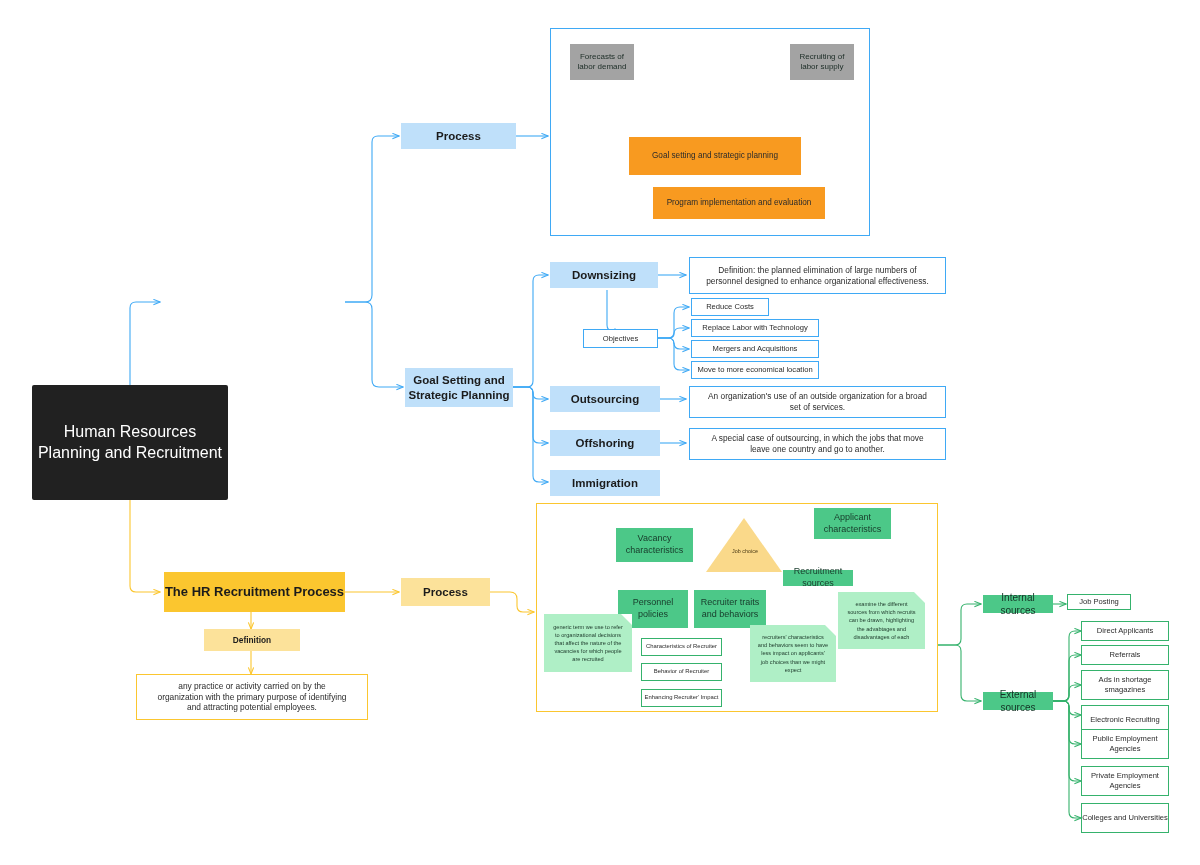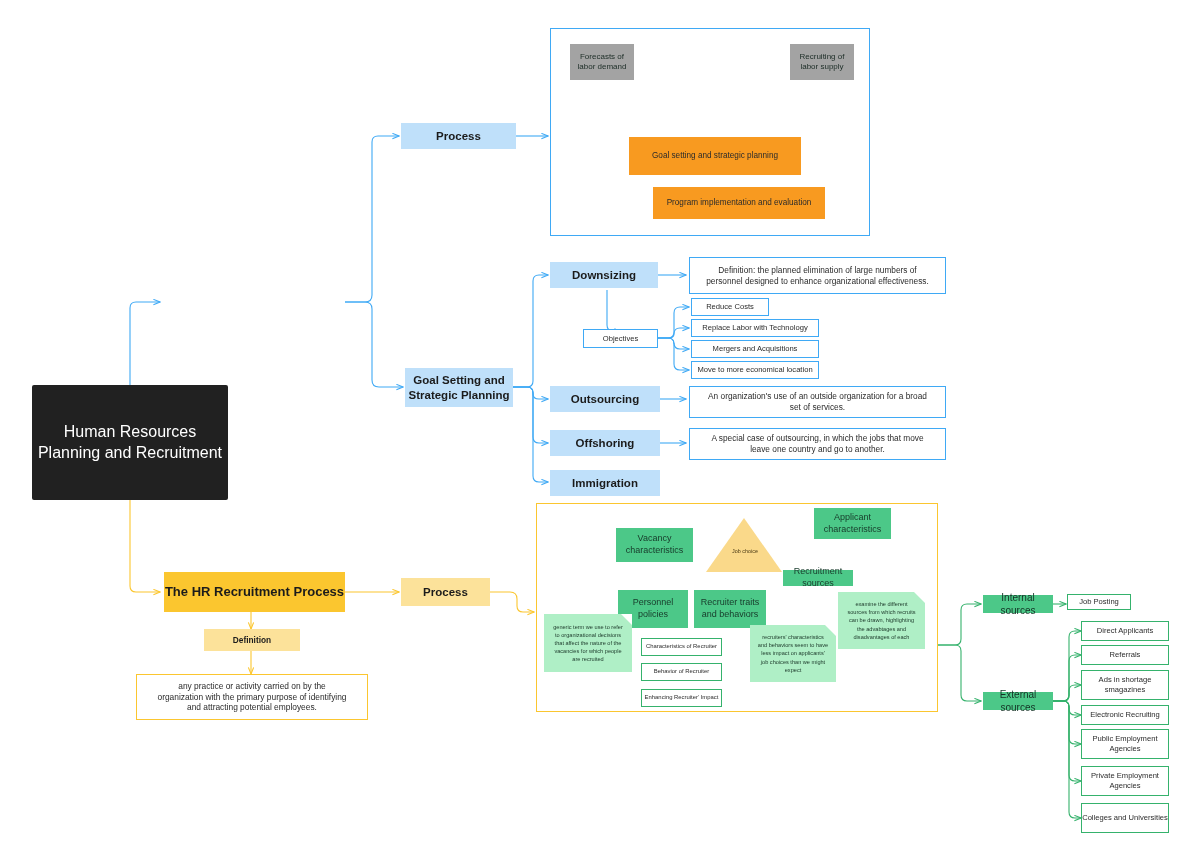--- a/index.html
+++ b/index.html
@@ -287,21 +287,21 @@
 
   <div class="node g-out-sm" style="left:1081px;top:621px;width:88px;height:20px;">
     <span>Direct Applicants</span>
   </div>
   <div class="node g-out-sm" style="left:1081px;top:645px;width:88px;height:20px;">
     <span>Referrals</span>
   </div>
   <div class="node g-out-sm" style="left:1081px;top:670px;width:88px;height:30px;">
     <span>Ads in shortage smagazines</span>
   </div>
-  <div class="node g-out-sm" style="left:1081px;top:705px;width:88px;height:20px;">
+  <div class="node g-out-sm" style="left:1081px;top:705px;width:88px;height:31px;">
     <span>Electronic Recruiting</span>
   </div>
   <div class="node g-out-sm" style="left:1081px;top:729px;width:88px;height:30px;">
     <span>Public Employment Agencies</span>
   </div>
   <div class="node g-out-sm" style="left:1081px;top:766px;width:88px;height:30px;">
     <span>Private Employment Agencies</span>
   </div>
   <div class="node g-out-sm" style="left:1081px;top:803px;width:88px;height:30px;">
     <span>Colleges and Universities</span>

